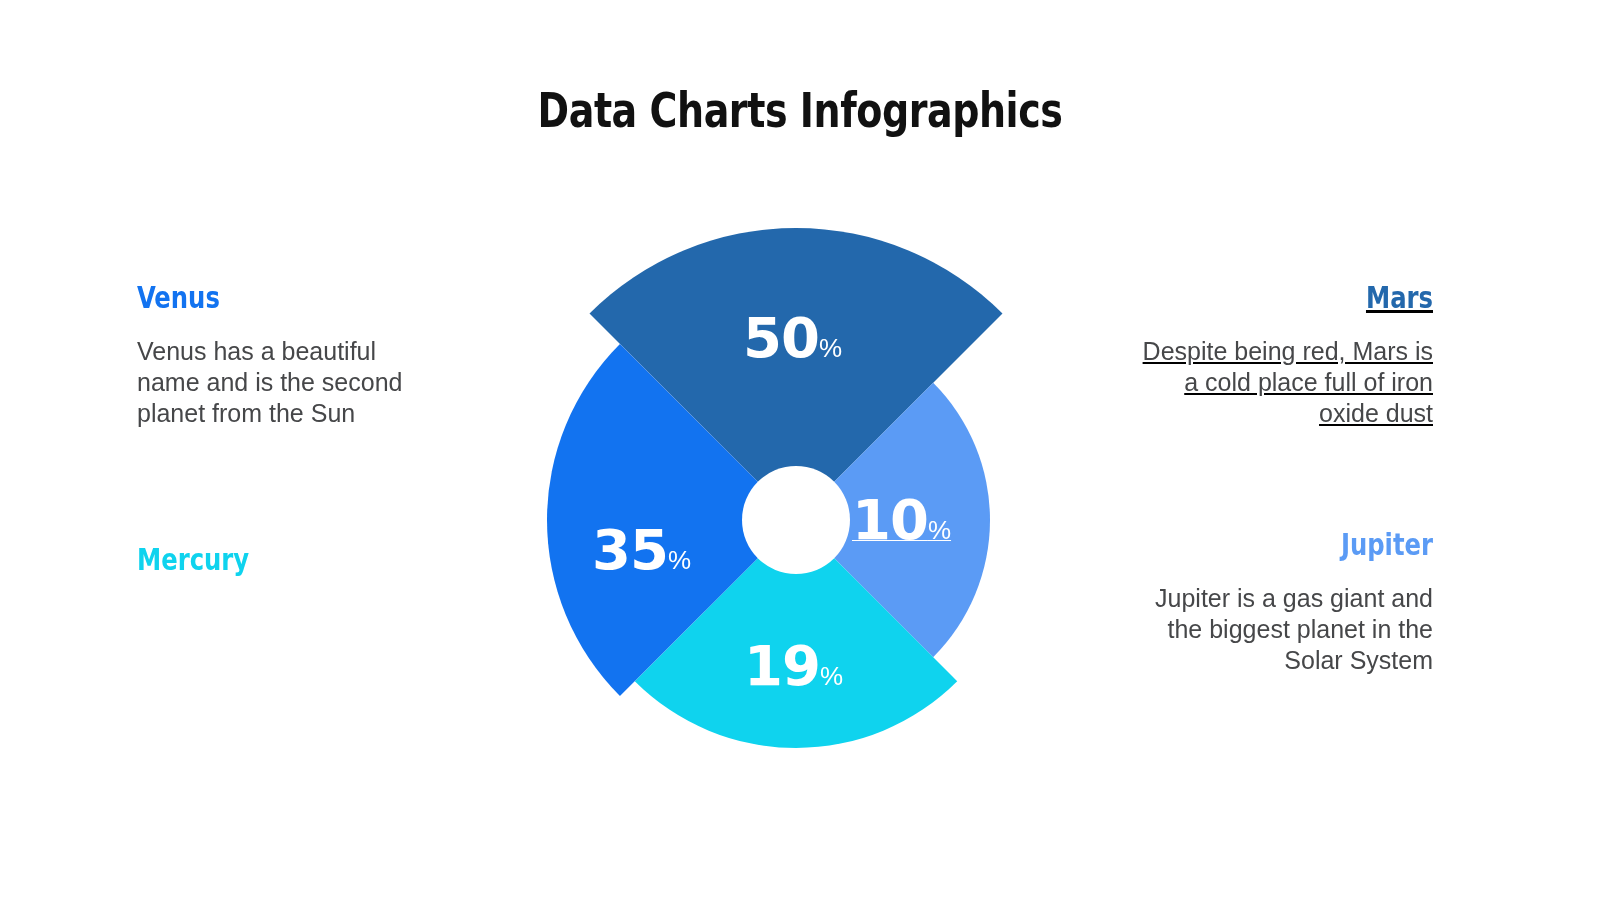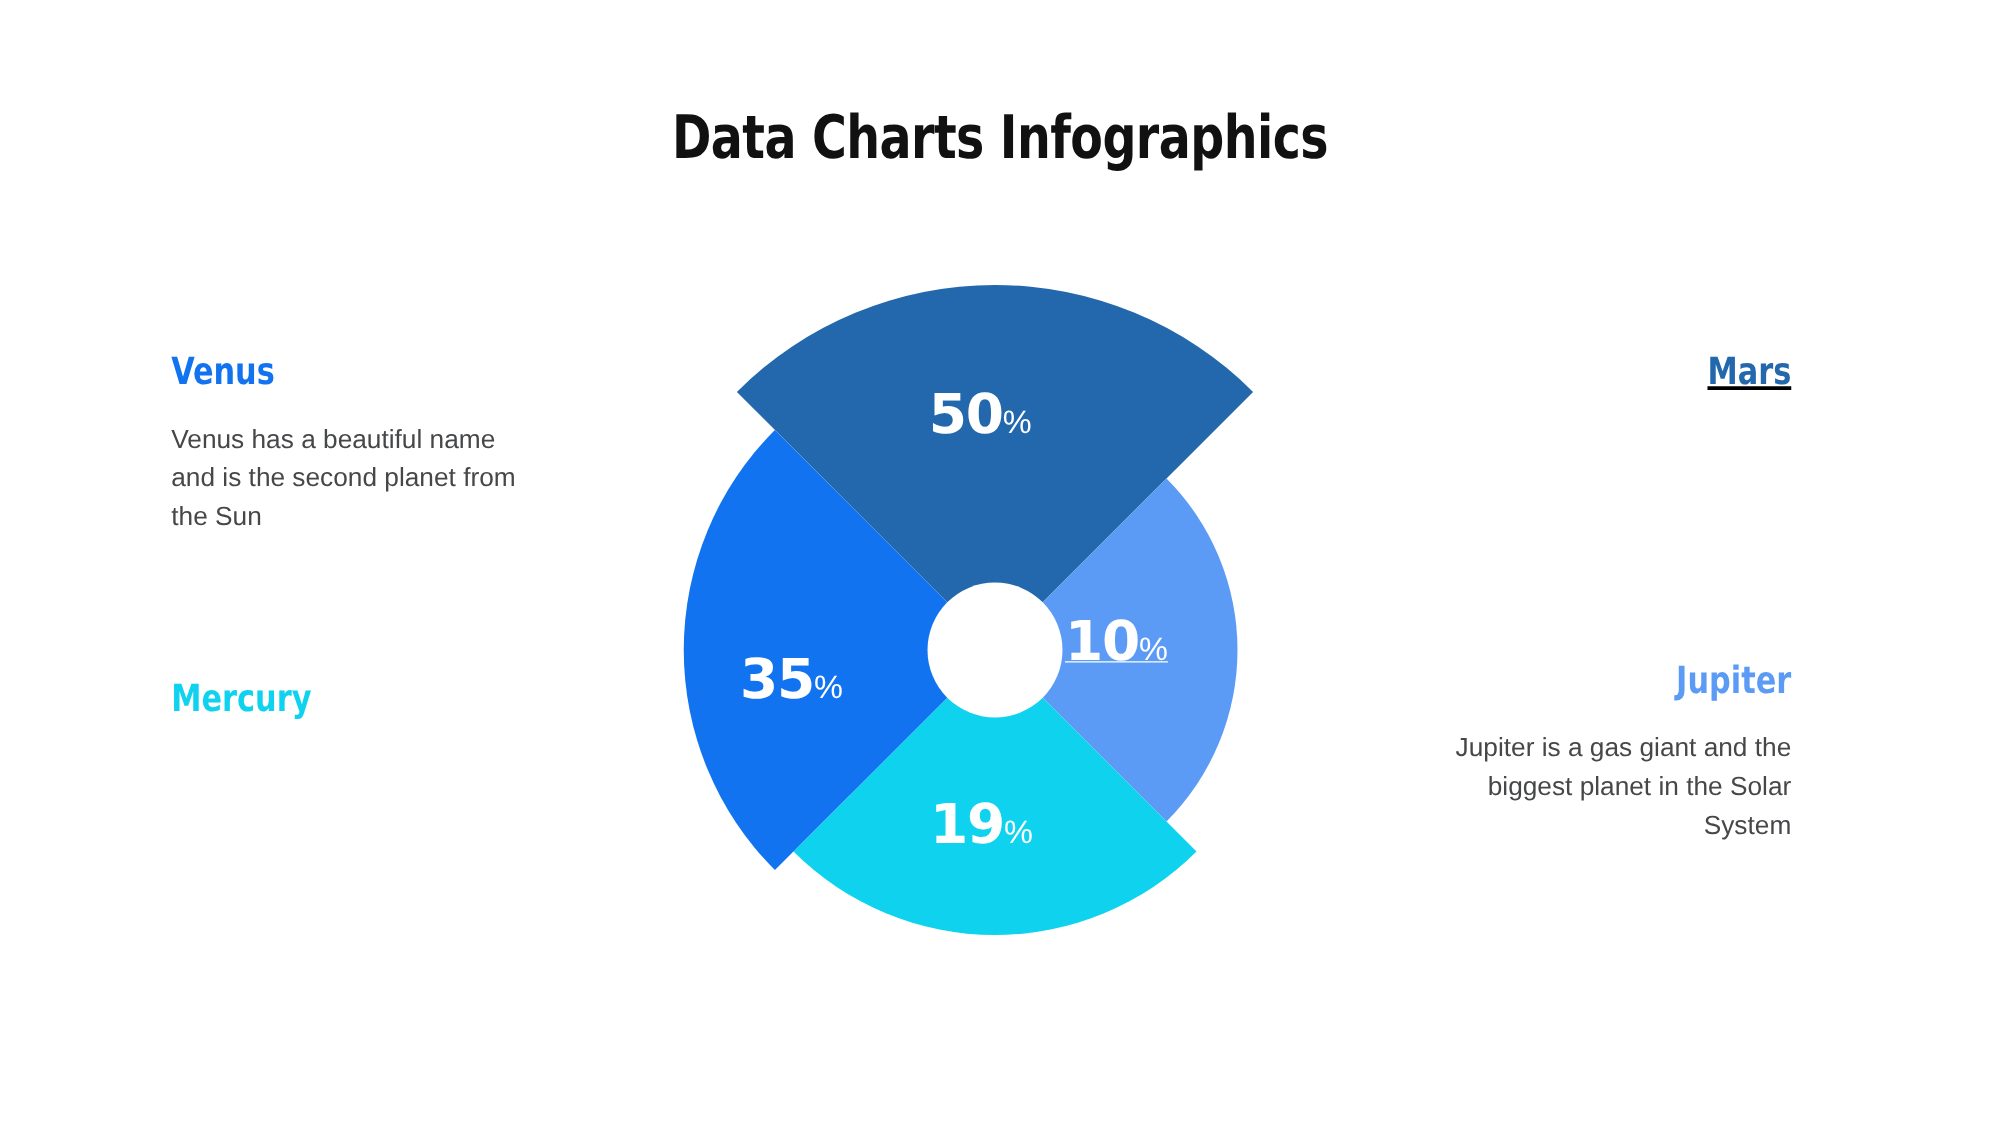--- a/index.html
+++ b/index.html
@@ -52,21 +52,21 @@
     line-height: 36px;
     margin: 0 0 20px 0;
     transform: scaleX(0.9);
   }
   .text-block.left  .planet-name { transform-origin: left  center; }
   .text-block.right .planet-name { transform-origin: right center; }
 
   .planet-desc {
     font-family: "Liberation Sans", sans-serif;
     font-weight: normal;
-    font-size: 21px;
+    font-size: 25px;
     line-height: 31px;
     color: #464749;
     margin: 0;
   }
 
   
   .chart-wrap {
     position: absolute;
     left: 496px;
     top: 220px;
@@ -77,21 +77,21 @@
 
   .pct-label {
     position: absolute;
     color: #ffffff;
     white-space: nowrap;
     line-height: 1;
   }
   .pct-num {
     font-family: "DejaVu Sans", "Liberation Sans", sans-serif;
     font-weight: bold;
-    font-size: 44px;
+    font-size: 56px;
     letter-spacing: -1px;
     text-align: right;
   }
   .pct-sign {
     font-family: "Liberation Sans", sans-serif;
     font-weight: normal;
     font-size: 26px;
   }
   .lbl-top    { left: 247px; top: 90px;  }
   .lbl-left   { left: 96px;  top: 272px; margin-top: 30px; }
@@ -107,20 +107,21 @@
   <div class="planet-name" style="color:#1273f0">Venus</div>
   <div class="planet-desc">Venus has a beautiful name and is the second planet from the Sun</div>
 </div>
 
 <div class="text-block left blk-mercury">
   <div class="planet-name" style="color:#0fd3ee">Mercury</div>
 </div>
 
 <div class="text-block right blk-mars">
   <div class="planet-name" style="color:#2368ac">Mars</div>
+  <div class="planet-desc">Despite being red, Mars is a cold place full of iron oxide dust</div>
 </div>
 
 <div class="text-block right blk-jupiter">
   <div class="planet-name" style="color:#5b9bf5">Jupiter</div>
   <div class="planet-desc">Jupiter is a gas giant and the biggest planet in the Solar System</div>
 </div>
 
 <div class="chart-wrap">
   <svg width="600" height="600" viewBox="0 0 600 600">
     <g id="segments">

